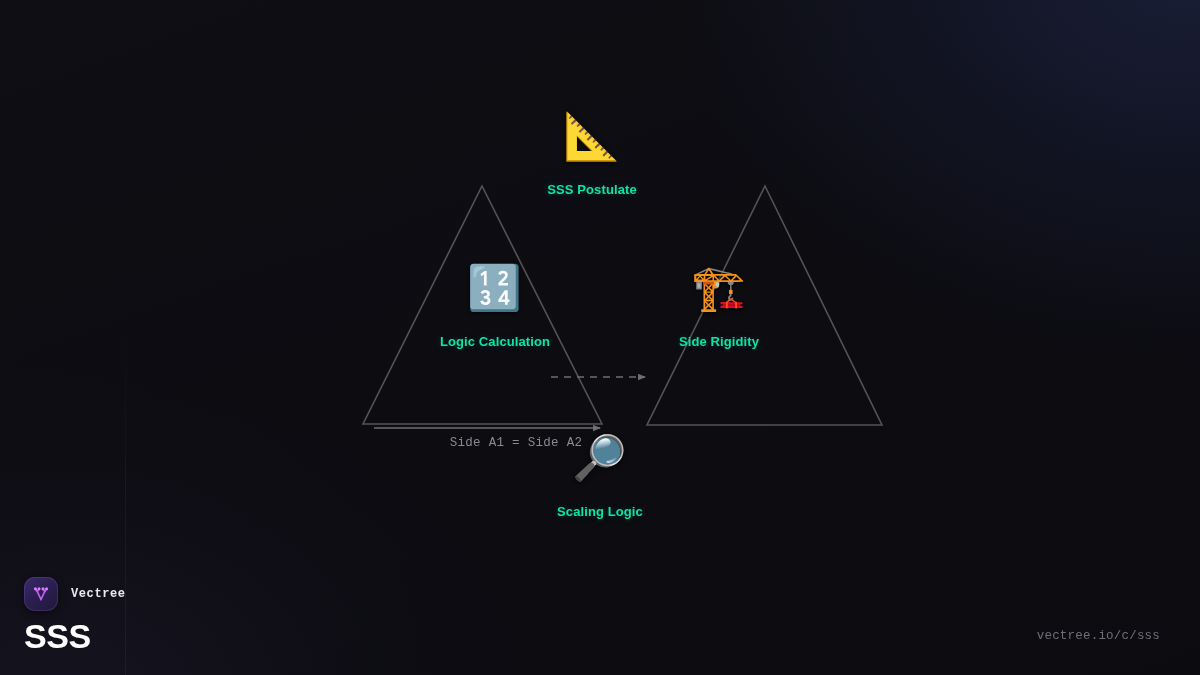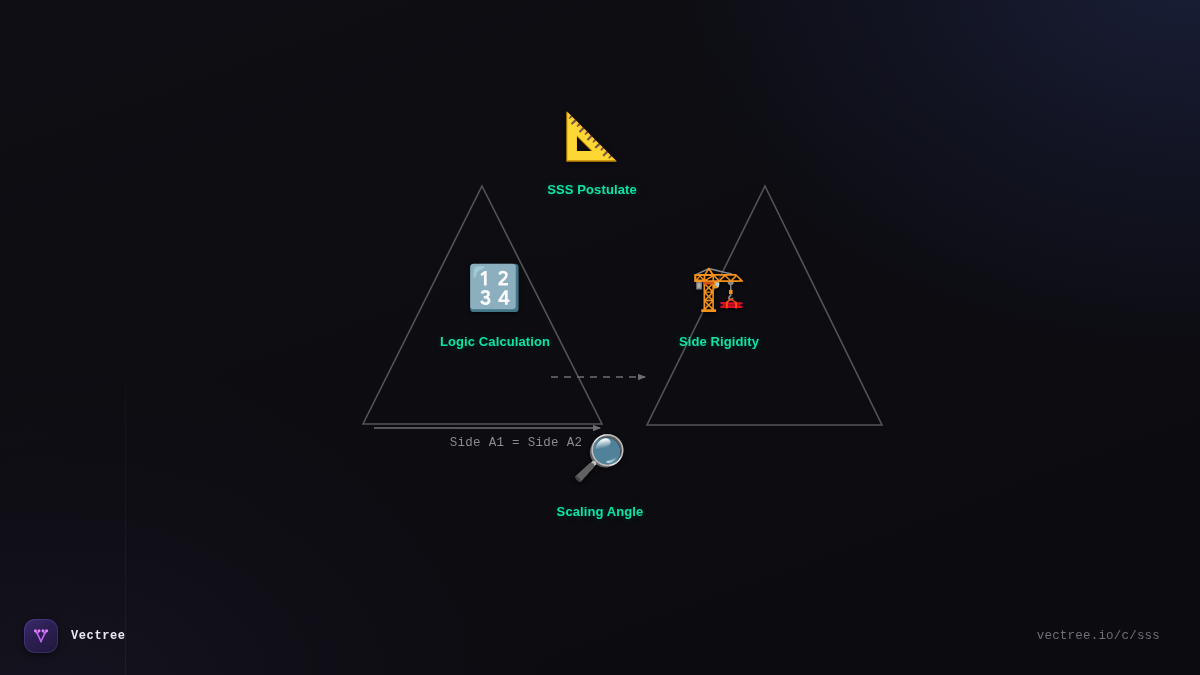--- a/index.html
+++ b/index.html
@@ -155,21 +155,21 @@
     <div class="caption">Logic Calculation</div>
   </div>
 
   <div class="node" id="node-truss">
     <div class="glyph small">🏗️</div>
     <div class="caption">Side Rigidity</div>
   </div>
 
   <div class="node" id="node-scaling">
     <div class="glyph small">🔎</div>
-    <div class="caption">Scaling Angle</div>
+    <div class="caption">Scaling Logic</div>
   </div>
 
   <div id="brand">
     <div id="brand-row">
       <div id="brand-logo">
         <svg width="22" height="22" viewBox="0 0 22 22" aria-hidden="true">
           <g stroke="#c061f0" stroke-width="1.7" fill="none" stroke-linecap="round">
             <path d="M11 16.5 L7.2 8.4"></path>
             <path d="M11 16.5 L14.8 8.4"></path>
             <path d="M7.2 8.4 L5.4 6.2"></path>
@@ -180,17 +180,18 @@
           <g fill="#e07ffb">
             <circle cx="5.4" cy="5.7" r="1.5"></circle>
             <circle cx="9.0" cy="5.7" r="1.5"></circle>
             <circle cx="13.0" cy="5.7" r="1.5"></circle>
             <circle cx="16.6" cy="5.7" r="1.5"></circle>
           </g>
         </svg>
       </div>
       <div id="brand-name">Vectree</div>
     </div>
+    <div id="brand-title">SSS</div>
   </div>
 
   <div id="page-url">vectree.io/c/sss</div>
 
 </div>
 
 </body></html>

